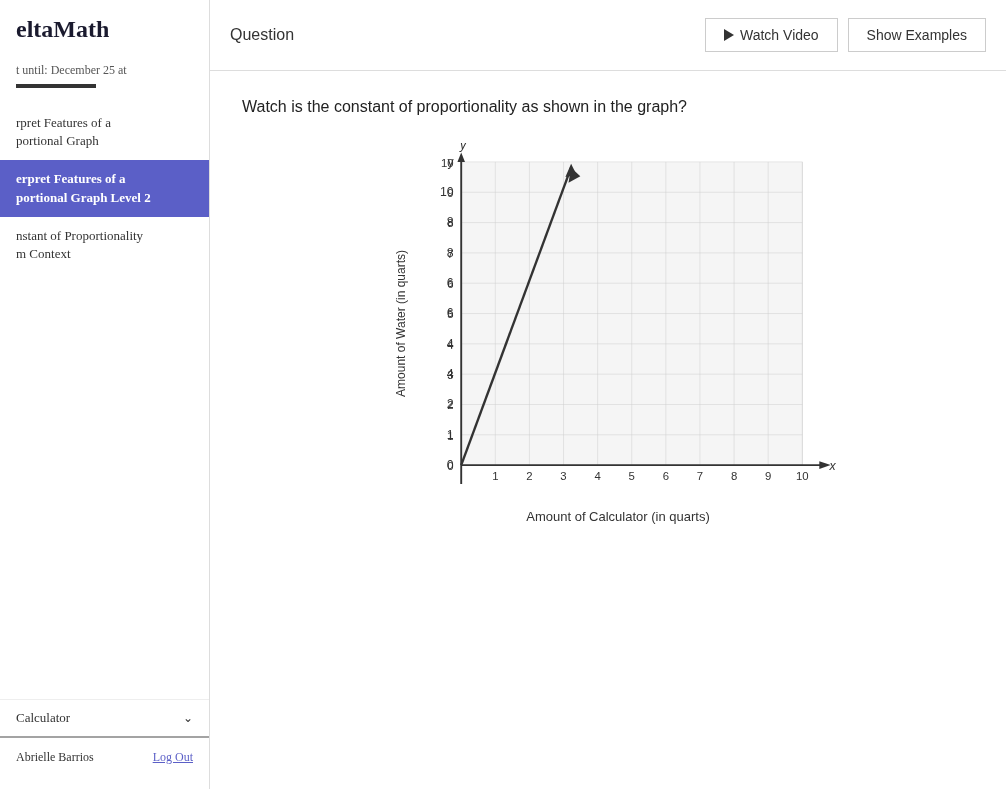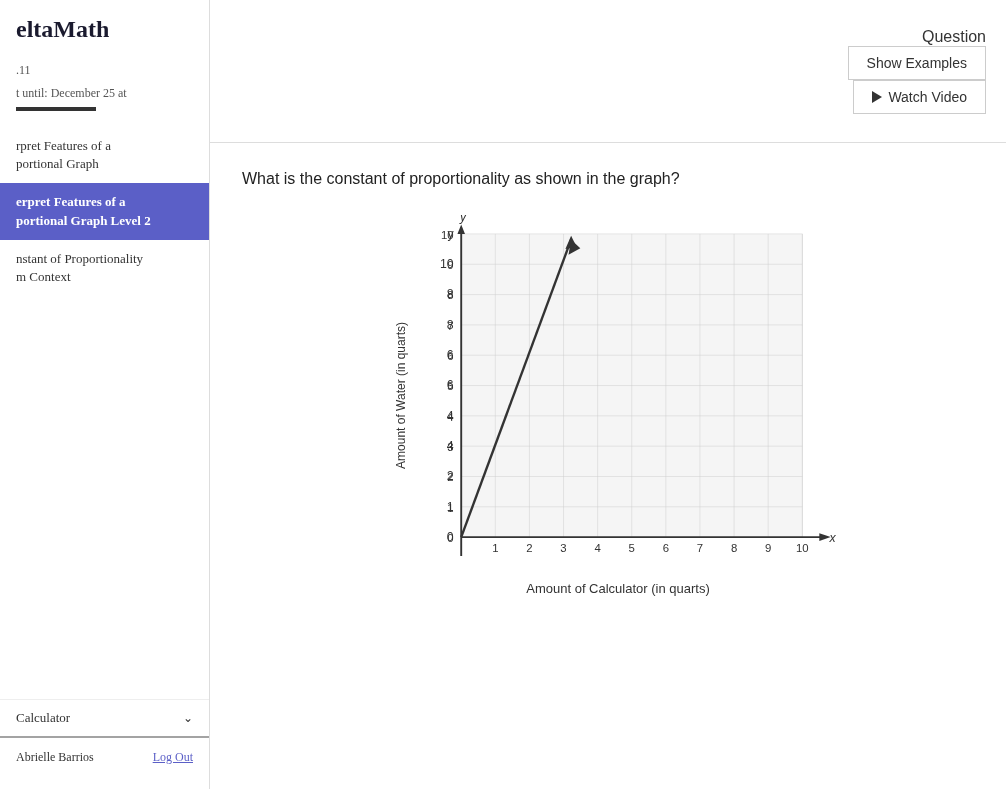--- a/index.html
+++ b/index.html
@@ -80,25 +80,24 @@
     #main {
       flex: 1;
       background: #fff;
       display: flex;
       flex-direction: column;
       height: 789px;
       overflow: hidden;
     }
     #topbar {
       display: flex;
-      align-items: flex-end;
-      padding: 28px 20px;
+      align-items: center;
+      padding: 18px 20px;
       border-bottom: 1px solid #ddd;
       background: #fff;
-      flex-direction: column;
     }
     #question-label {
       font-size: 16px;
       color: #333;
       flex: 1;
       font-family: Arial, sans-serif;
     }
     .topbar-btn {
       display: flex;
       align-items: center;
@@ -167,21 +166,20 @@
     }
     svg.graph {
       display: block;
     }
   </style>
 </head>
 <body>
 
 <div id="sidebar">
   <div id="logo">eltaMath</div>
-  <div class="sidebar-info">.11</div>
   <div class="sidebar-info">t until: December 25 at</div>
   <div class="sidebar-score-bar"></div>
 
   <nav class="sidebar-nav">
     <div class="nav-item" style="white-space: pre-line;">rpret Features of a
 portional Graph</div>
     <div class="nav-item active" style="white-space: pre-line;">erpret Features of a
 portional Graph Level 2</div>
     <div class="nav-item" style="white-space: pre-line;">nstant of Proportionality
 m Context</div>
@@ -195,30 +193,30 @@
     <span class="username">Abrielle Barrios</span>
     <span class="logout">Log Out</span>
   </div>
 </div>
 
 <div id="main">
 
   <div id="topbar">
     <span id="question-label">Question</span>
     <button class="topbar-btn">
-      <span>Show Examples</span>
-    </button>
-    <button class="topbar-btn">
       <span class="play-icon"></span>
       <span>Watch Video</span>
     </button>
+    <button class="topbar-btn">
+      <span>Show Examples</span>
+    </button>
   </div>
 
   <div id="content">
-    <p class="question-text">What is the constant of proportionality as shown in the graph?</p>
+    <p class="question-text">Watch is the constant of proportionality as shown in the graph?</p>
 
     <div class="graph-container">
       <div class="graph-wrapper">
         <div class="y-axis-label">Amount of Water (in quarts)</div>
 
         <svg class="graph" width="430" height="360" viewBox="-40 -20 430 380">
 
           <rect x="0" y="0" width="360" height="320" fill="#f5f5f5" stroke="#ccc" stroke-width="0.5"></rect>
 
           <line x1="36" y1="0" x2="36" y2="320" stroke="#ccc" stroke-width="0.5"></line>

